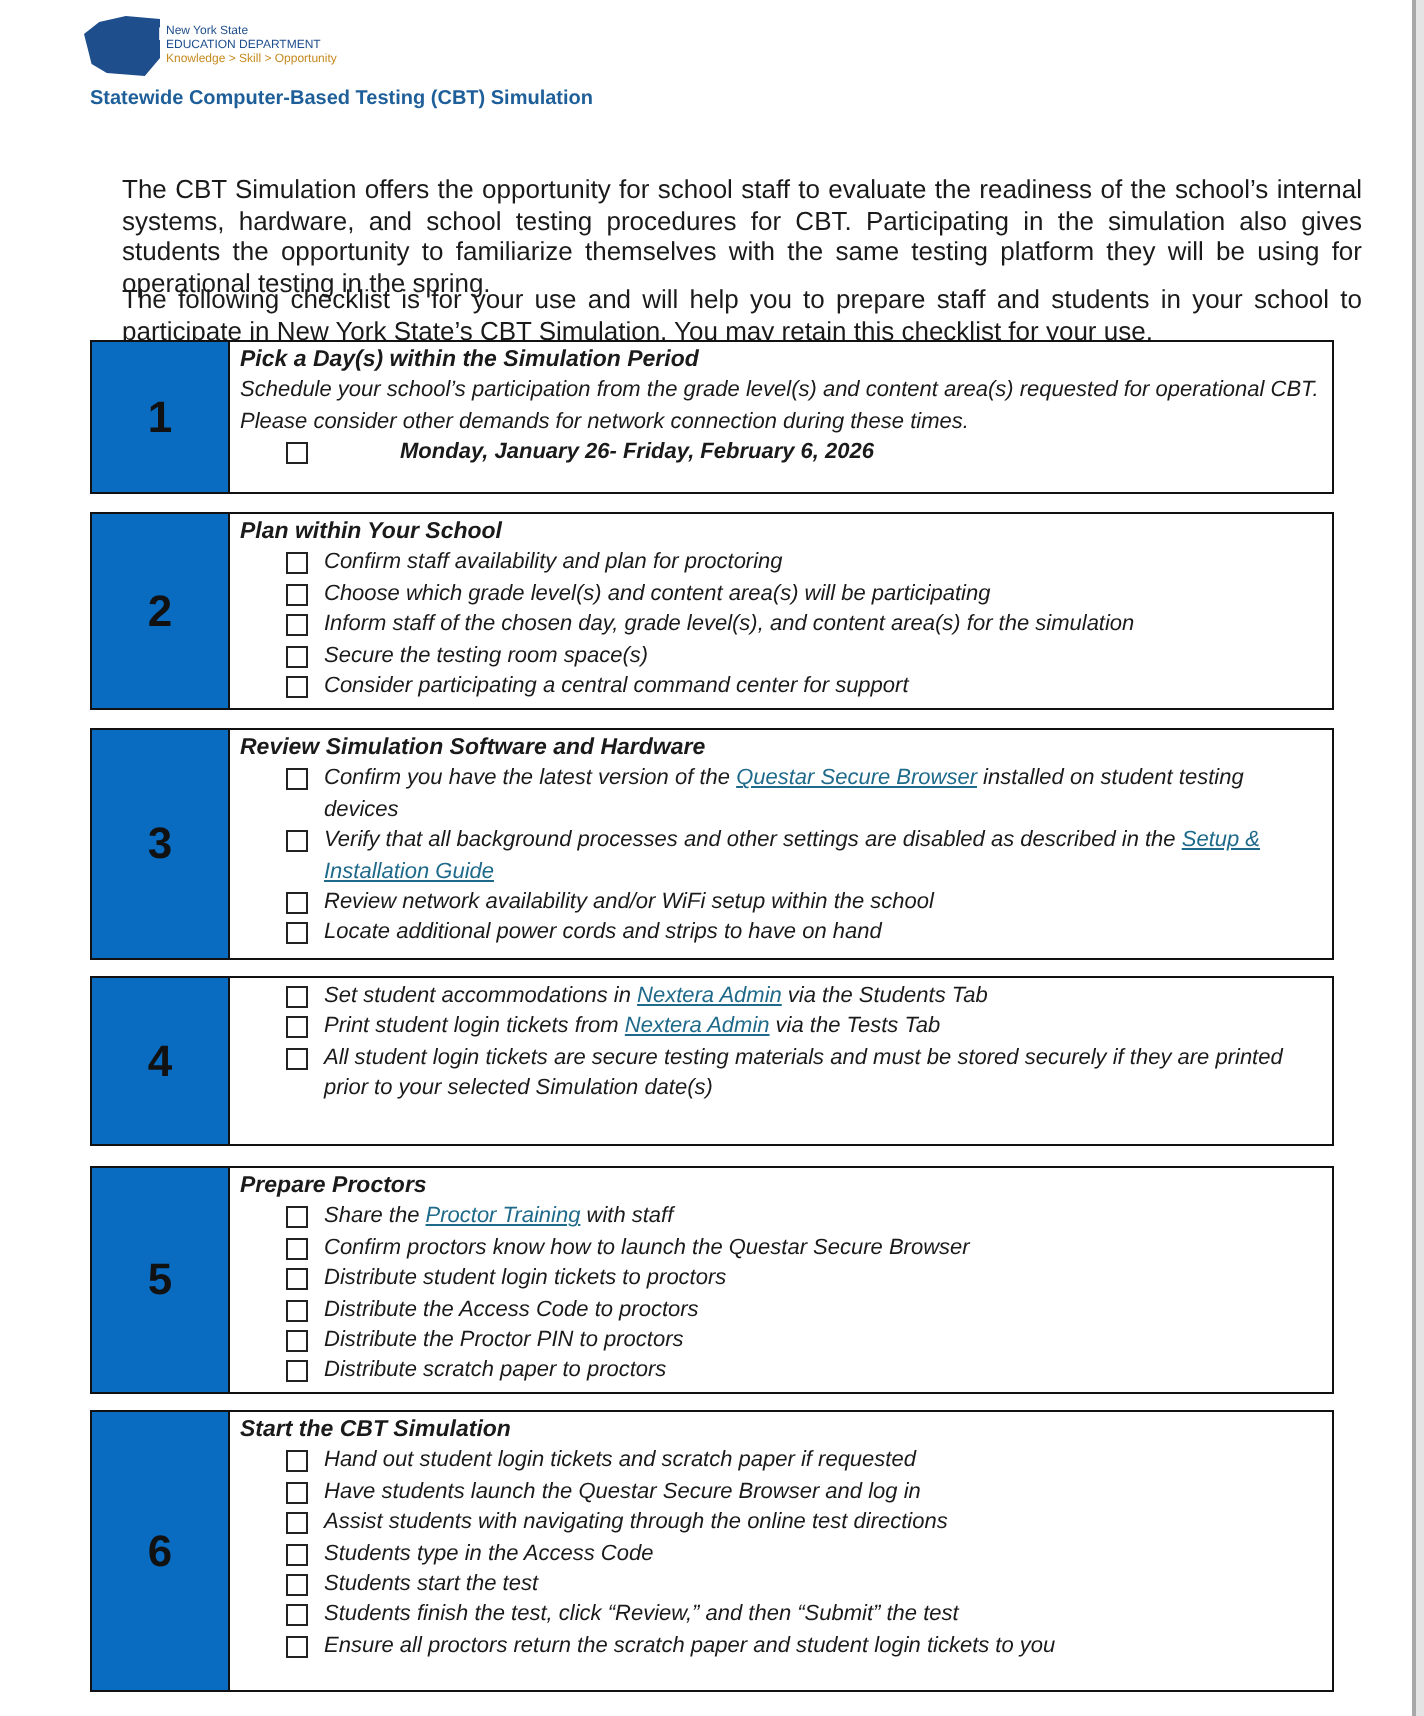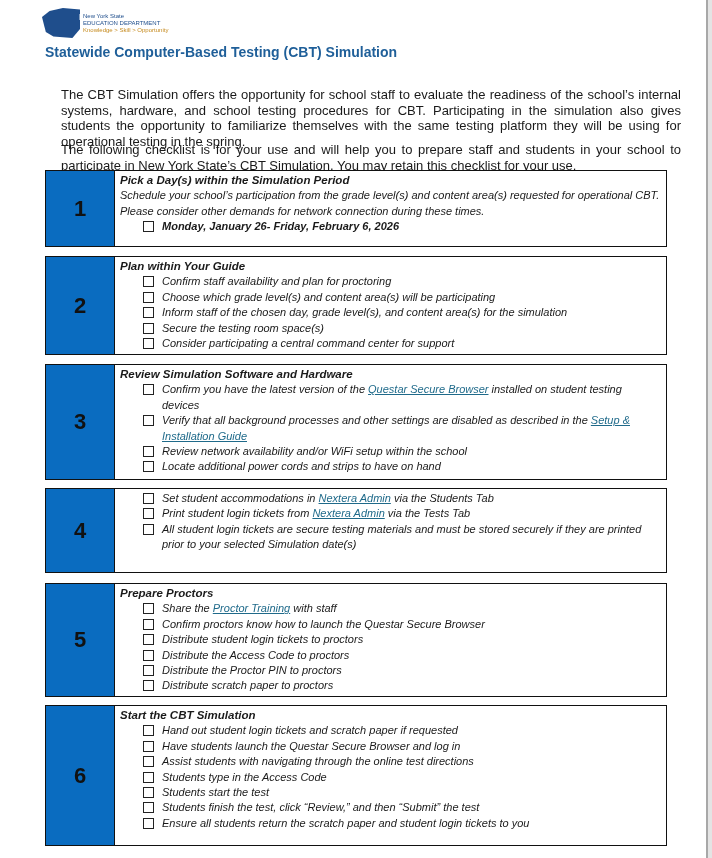--- a/index.html
+++ b/index.html
@@ -7,30 +7,30 @@
     width: 712px; height: 858px; overflow: hidden; background: #ffffff;
     font-family: "Liberation Sans", sans-serif; color: #1a1a1a; position: relative;
   }
   .page { position: absolute; left: 0; top: 0; width: 706px; height: 858px; background: #fff; }
   .scroll-edge { position: absolute; right: 0; top: 0; width: 6px; height: 858px; background: #e4e4e4; border-left: 2px solid #a8a8a8; box-sizing: border-box; }
   .logo { position: absolute; left: 42px; top: 6px; height: 34px; display: flex; align-items: center; }
   .logo-mark { width: 38px; height: 30px; background: #1f4e8c; position: relative; clip-path: polygon(0 30%, 20% 10%, 55% 0, 100% 5%, 100% 70%, 80% 100%, 30% 95%, 10% 80%); }
   .logo-mark span { position: absolute; color: #fff; font-weight: bold; font-size: 9px; line-height: 9px; left: 9px; padding-left: 28px; }
   .logo-text { margin-left: 3px; font-size: 6px; line-height: 7px; color: #1f4e8c; }
   .logo-text .tag { color: #c58a1e; }
-  h1.title { position: absolute; left: 45px; top: 44px; margin: 0; font-size: 14px; font-weight: bold; color: #1f5f99; }
+  h1.title { position: absolute; left: 45px; top: 44px; margin: 0; font-size: 10px; font-weight: bold; color: #1f5f99; }
   .intro { position: absolute; left: 45px; width: 620px; font-size: 13px; line-height: 15.6px; text-align: justify; margin: 16px; }
   .section { position: absolute; left: 45px; width: 622px; border: 1.5px solid #111; box-sizing: border-box; display: flex; background: #fff; }
   .num { width: 68px; background: #0a6cc0; border-right: 1.5px solid #111; display: flex; align-items: center; justify-content: center; font-size: 22px; font-weight: bold; color: #111; flex-shrink: 0; }
   .content { padding: 2px 4px 0 5px; font-size: 11px; line-height: 15.4px; flex: 1; font-style: italic; }
   .sec-title { font-size: 11.5px; font-weight: bold; }
   .desc { }
   .item { display: flex; padding-left: 23px; }
   .cb { width: 11px; height: 11px; border: 1px solid #222; box-sizing: border-box; margin-top: 2px; margin-right: 8px; flex-shrink: 0; }
-  .bold { font-weight: bold; }
+  .bold { font-weight: bold; margin-left: 38px; }
   a.link { color: #1f6a8a; text-decoration: underline; }
 </style>
 </head>
 <body>
 
 <div class="page">
   <div class="logo">
     <div class="logo-mark">
       <span style="top:5px">NYS</span>
       <span style="top:15px;left:11px;font-size:10px">ED</span>
@@ -55,21 +55,21 @@
           <div class="desc">Schedule your school’s participation from the grade level(s) and content area(s) requested for operational CBT. Please consider other demands for network connection during these times.</div>
           <div class="item">
             <span class="cb"></span>
             <span><span class="bold">Monday, January 26- Friday, February 6, 2026</span></span>
           </div>
         </div>
       </div>
       <div class="section" style="top: 256px; height: 99px;">
         <div class="num">2</div>
         <div class="content">
-          <div class="sec-title">Plan within Your Guide</div>
+          <div class="sec-title">Plan within Your School</div>
           <div class="item">
             <span class="cb"></span>
             <span><span>Confirm staff availability and plan for proctoring</span></span>
           </div>
           <div class="item">
             <span class="cb"></span>
             <span><span>Choose which grade level(s) and content area(s) will be participating</span></span>
           </div>
           <div class="item">
             <span class="cb"></span>
@@ -177,19 +177,19 @@
           <div class="item">
             <span class="cb"></span>
             <span><span>Students start the test</span></span>
           </div>
           <div class="item">
             <span class="cb"></span>
             <span><span>Students finish the test, click “Review,” and then “Submit” the test</span></span>
           </div>
           <div class="item">
             <span class="cb"></span>
-            <span><span>Ensure all students return the scratch paper and student login tickets to you</span></span>
+            <span><span>Ensure all proctors return the scratch paper and student login tickets to you</span></span>
           </div>
         </div>
       </div>
     </div>
 </div>
 <div class="scroll-edge"></div>
 
 </body></html>

